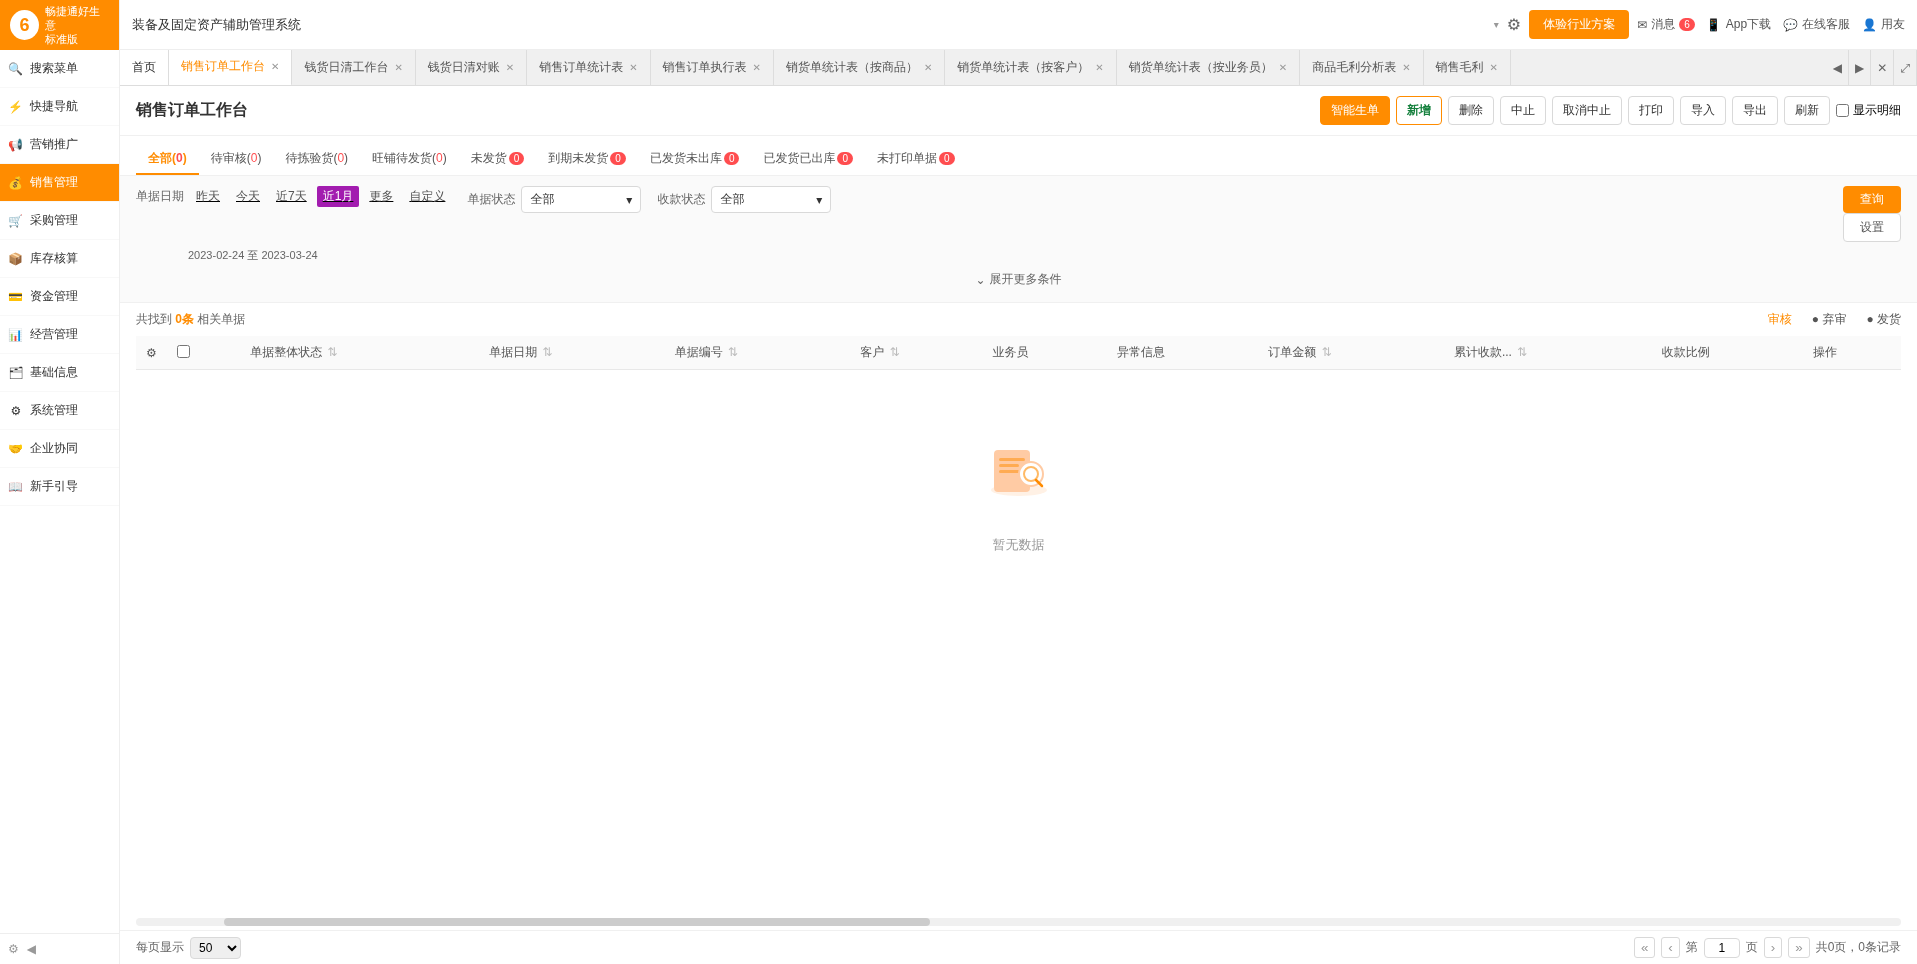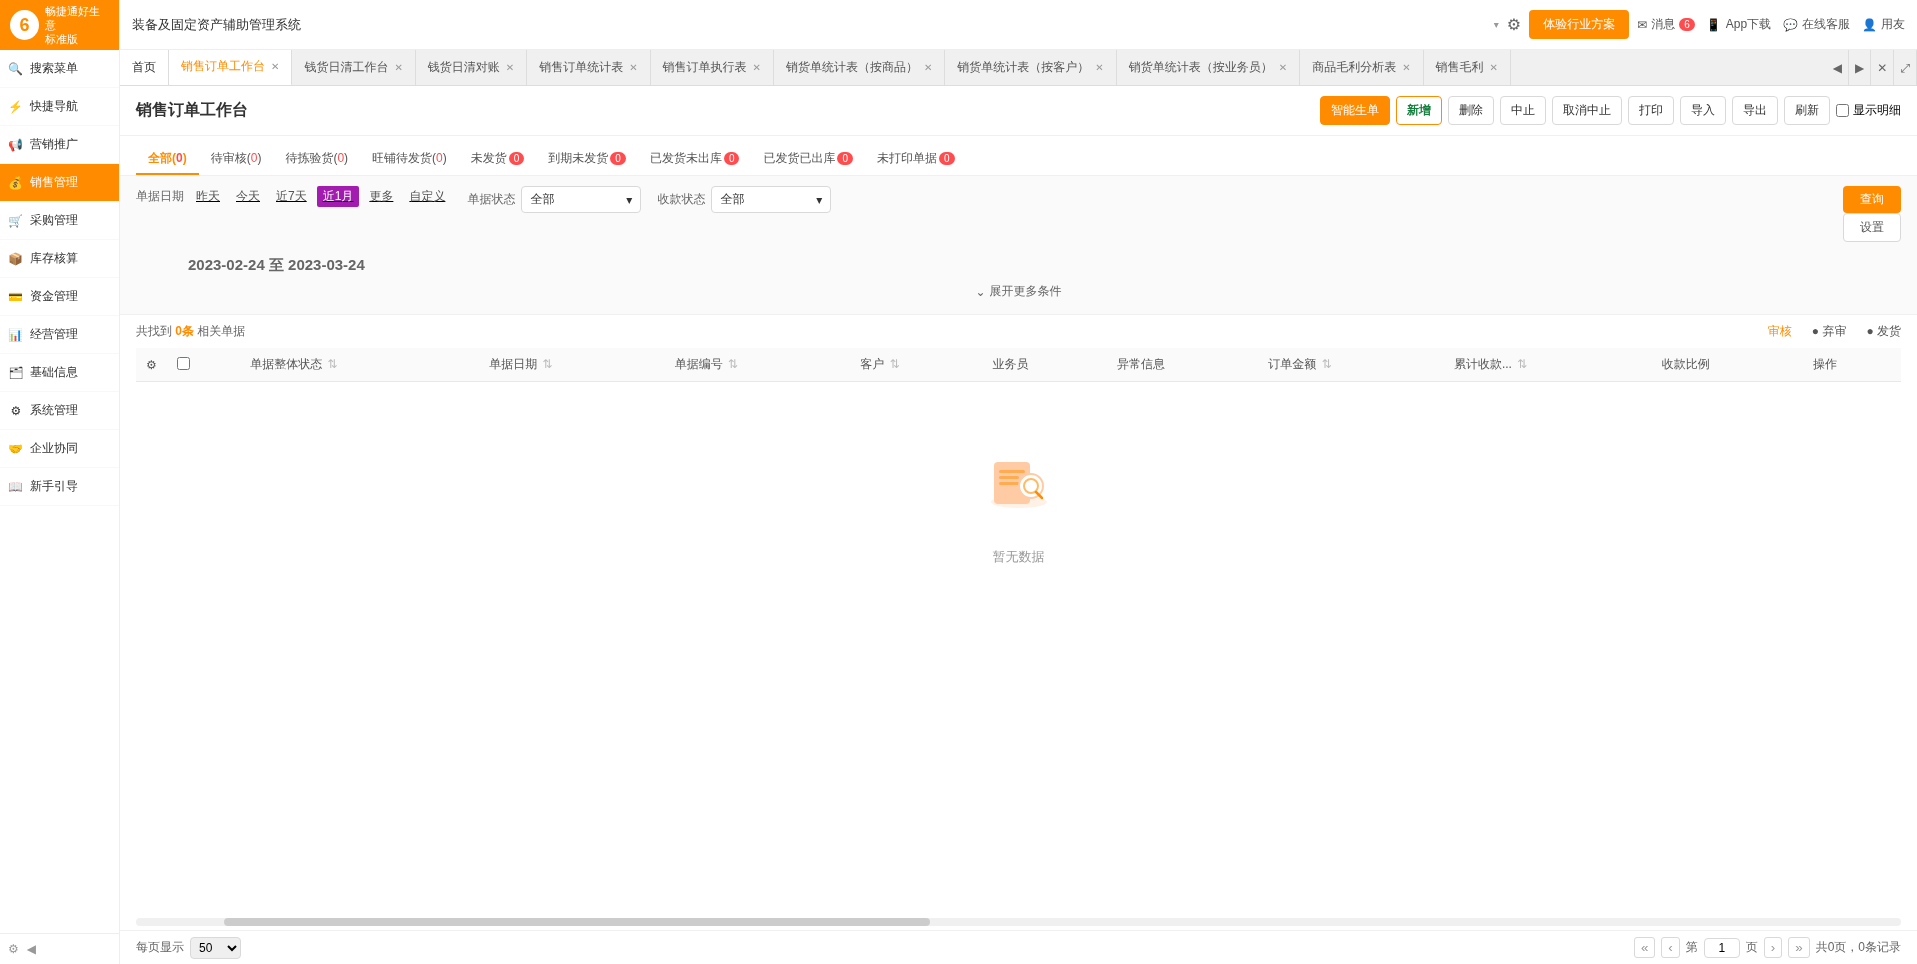--- a/index.html
+++ b/index.html
@@ -56,21 +56,21 @@
     .sub-tab .count-badge { background: #ff4d4f; color: #fff; border-radius: 10px; padding: 1px 5px; font-size: 10px; margin-left: 2px; }
 
     
     .filter-area { padding: 10px 16px; background: #fafafa; border-bottom: 1px solid #f0f0f0; }
     .filter-row { display: flex; align-items: flex-start; gap: 16px; flex-wrap: wrap; }
     .filter-item { display: flex; align-items: center; gap: 6px; }
     .filter-label { color: #666; white-space: nowrap; }
     .filter-date-options { display: flex; align-items: center; gap: 4px; text-decoration: underline; }
     .date-opt { padding: 2px 6px; cursor: pointer; color: #555; border-radius: 3px; font-size: 12px; }
     .date-opt.active { background: #a21caf; color: #fff; border-radius: 2px; }
-    .date-range { color: #666; font-size: 15px; margin-top: 10px; font-weight: bold; }
+    .date-range { color: #666; font-size: 11px; margin-top: 2px; }
     .filter-select { border: 1px solid #d9d9d9; border-radius: 4px; padding: 4px 8px; font-size: 12px; background: #fff; min-width: 120px; color: #333; display: flex; align-items: center; justify-content: space-between; cursor: pointer; }
     .expand-btn { display: flex; align-items: center; gap: 4px; color: #666; cursor: pointer; font-size: 12px; padding: 4px 8px; }
     .filter-actions { display: flex; flex-direction: column; margin-left: auto; }
     .query-btn { background: #ff8c00; color: #fff; padding: 5px 16px; border-radius: 4px; cursor: pointer; font-size: 12px; border: none; }
     .set-btn { background: #fff; color: #555; padding: 5px 16px; border-radius: 4px; cursor: pointer; font-size: 12px; border: 1px solid #d9d9d9; }
 
     
     .table-area { flex: 1; overflow: auto; padding: 8px 16px; }
     .table-summary { display: flex; align-items: center; justify-content: space-between; margin-bottom: 8px; }
     .table-summary-left { color: #666; font-size: 12px; }

